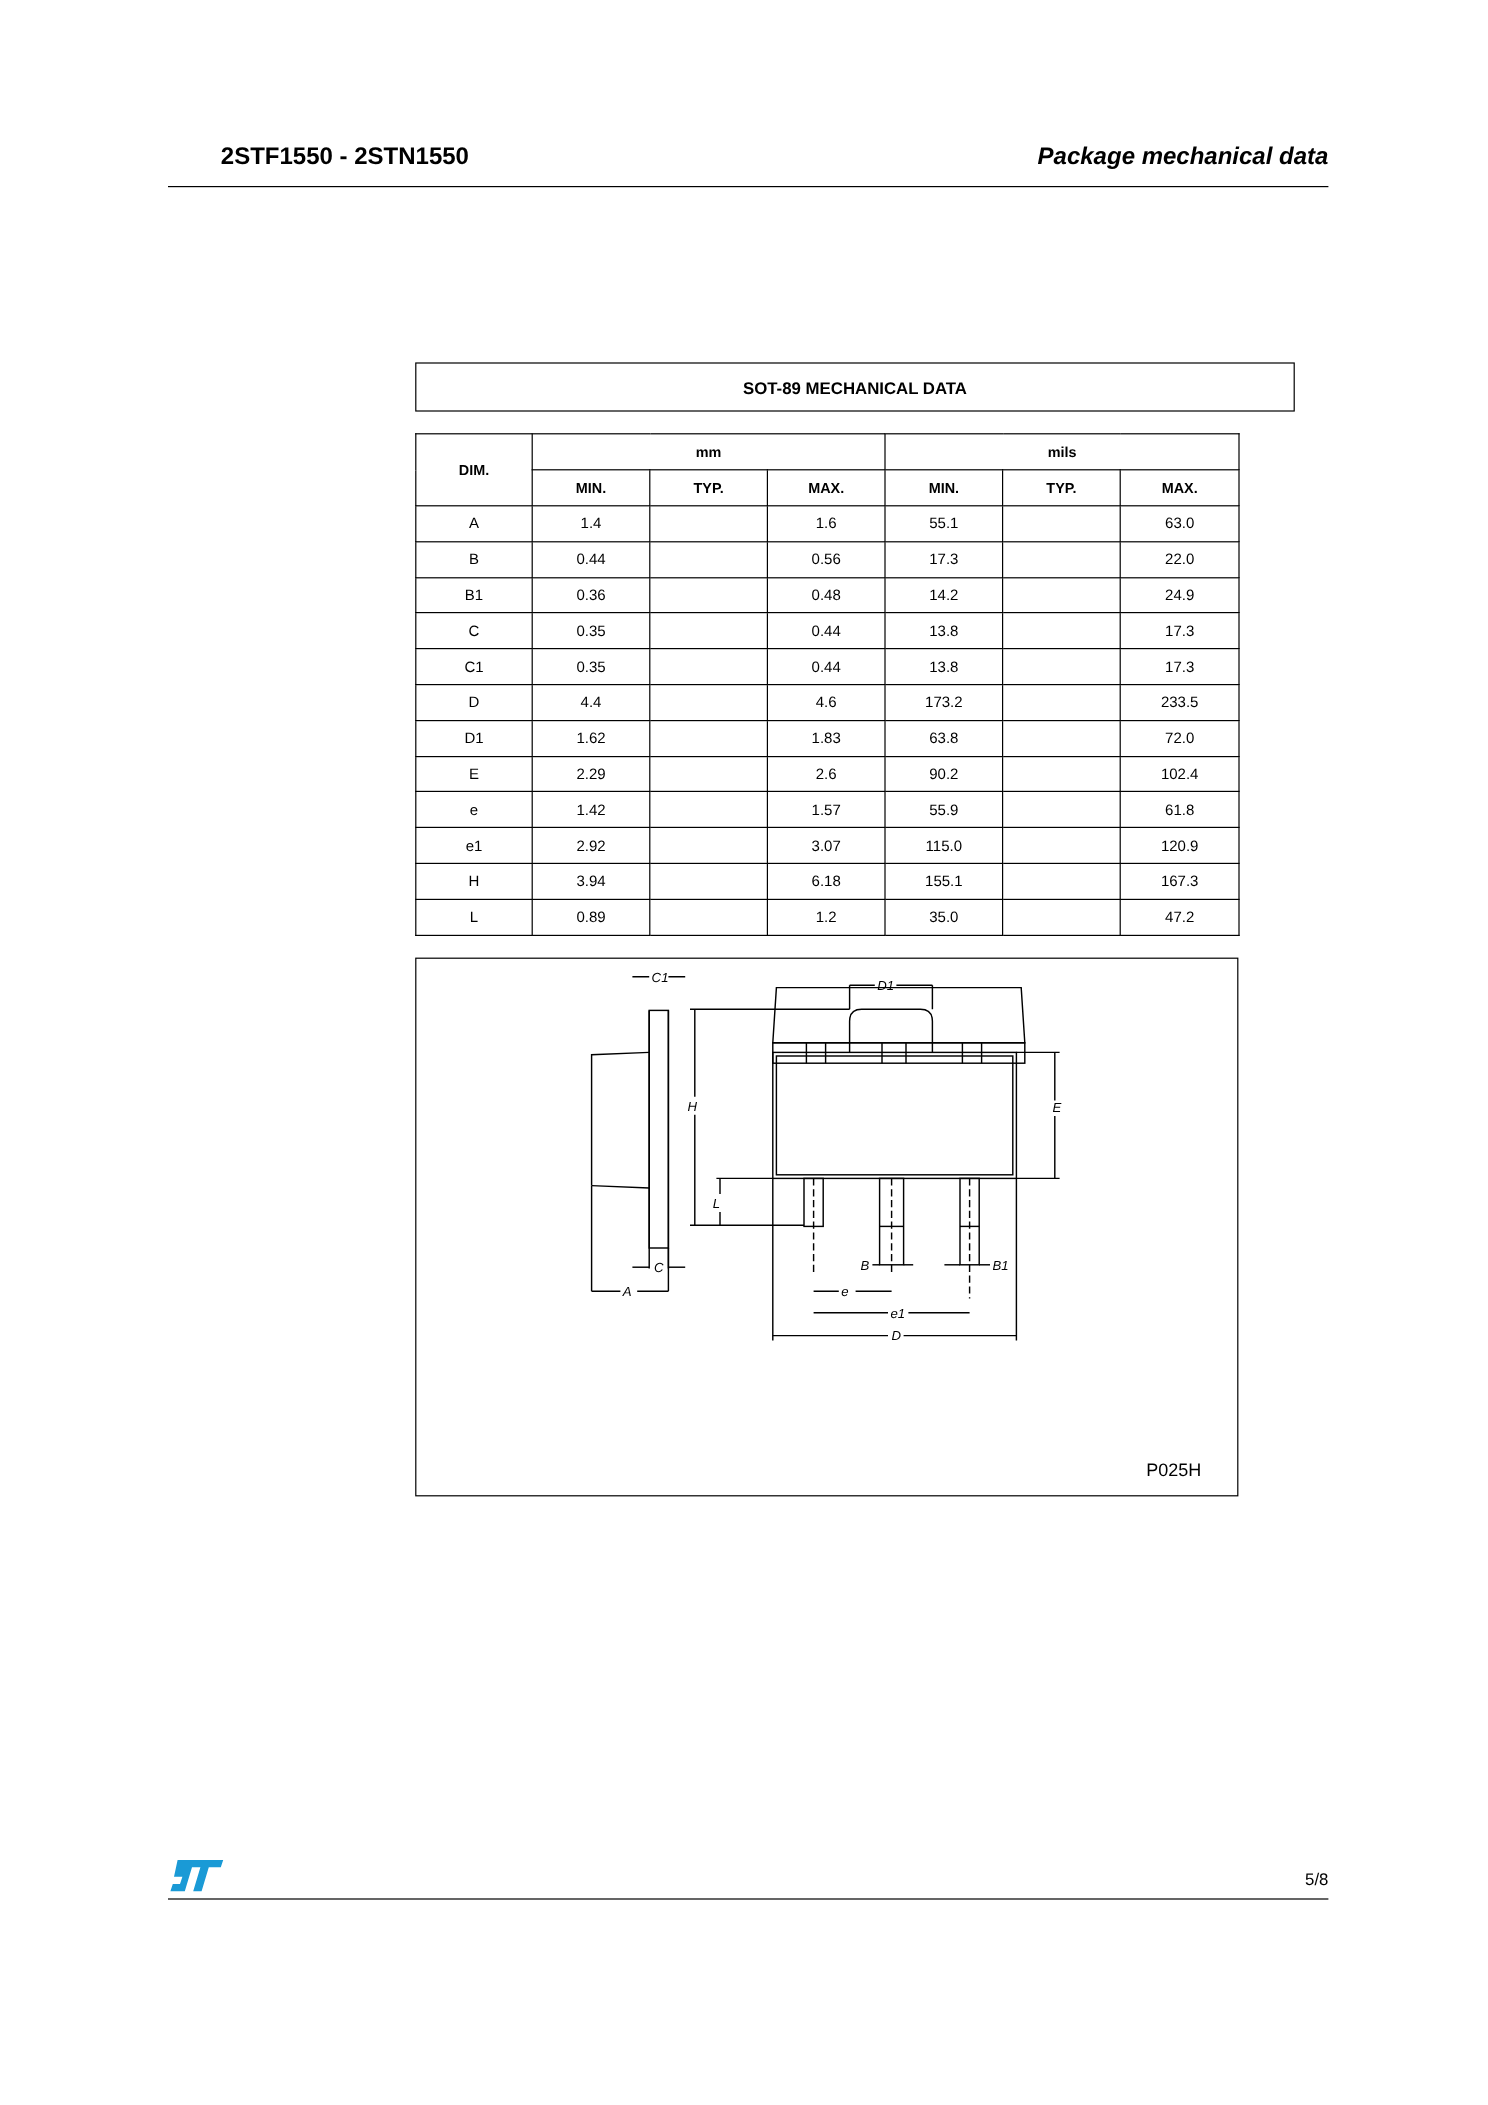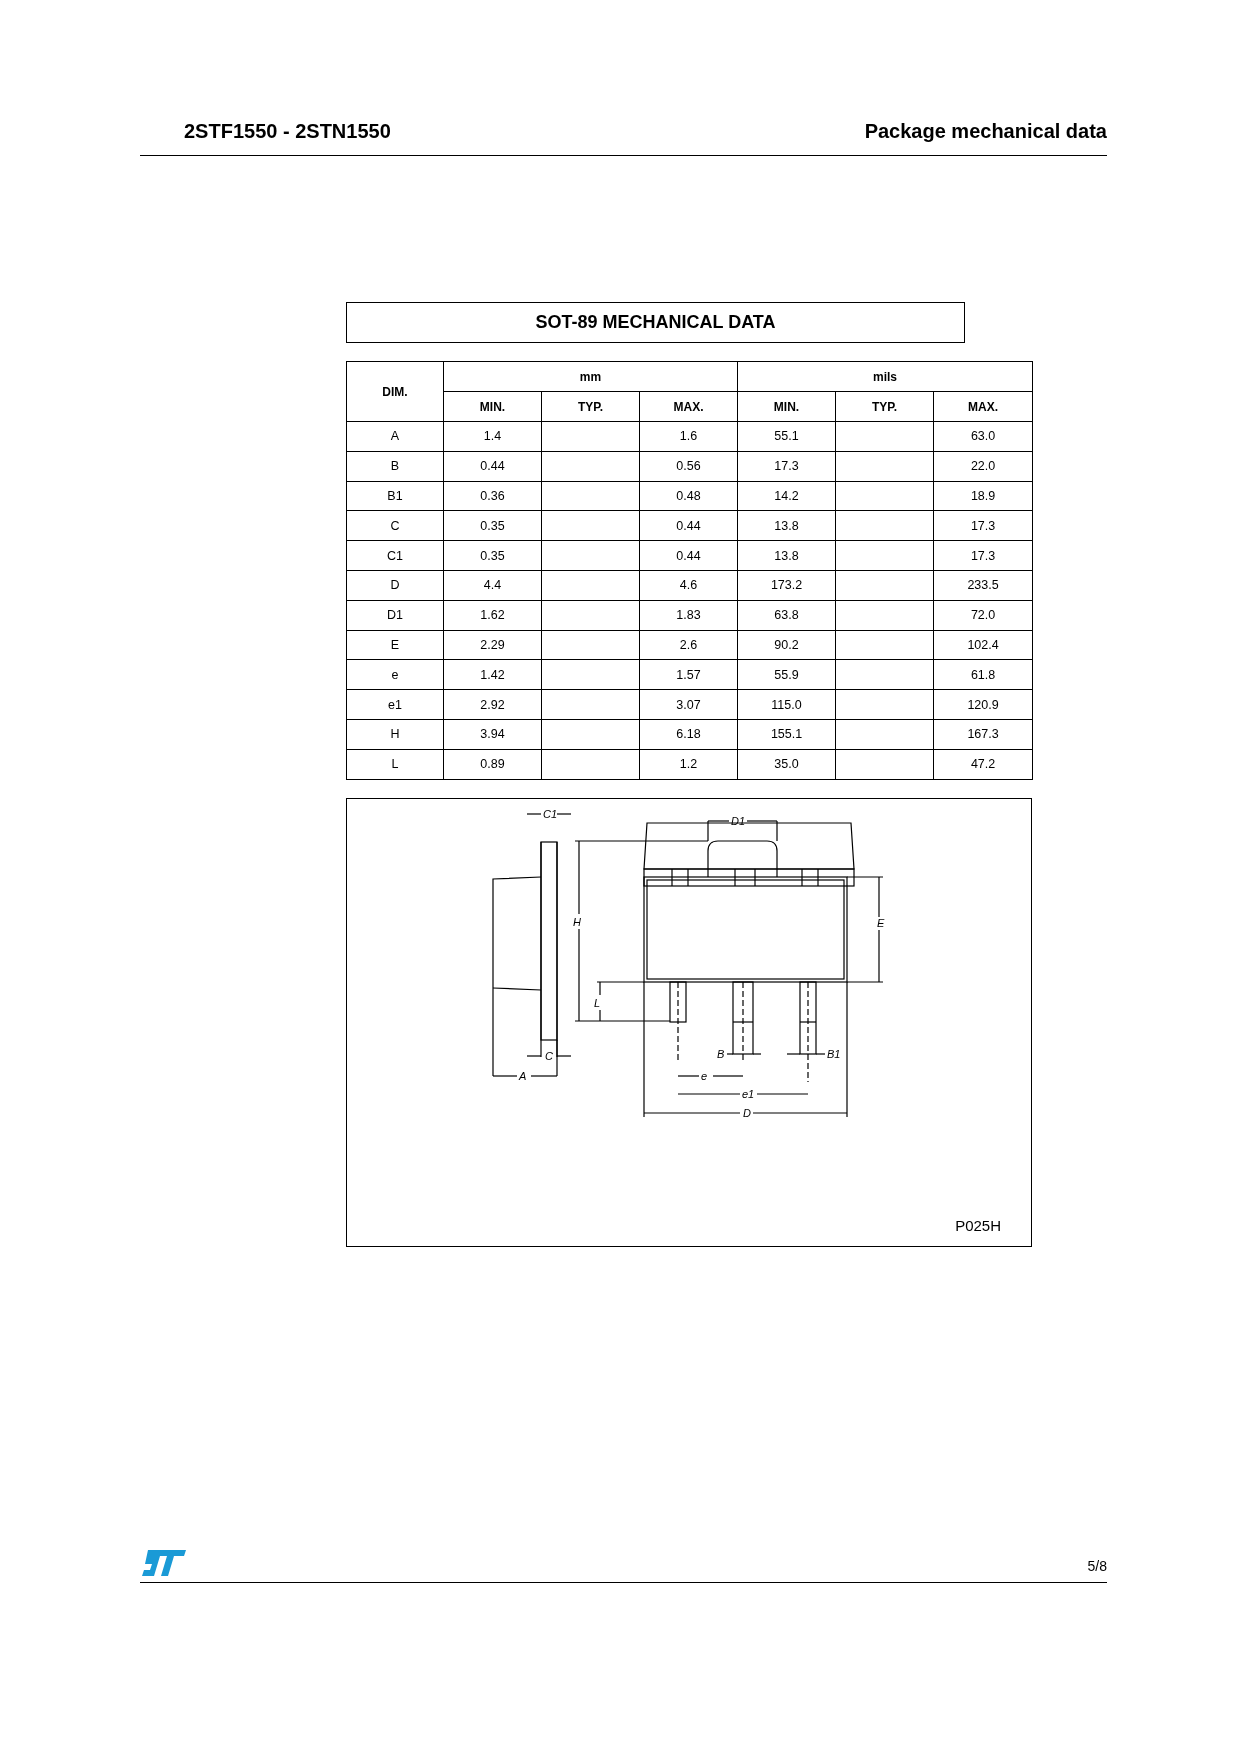--- a/index.html
+++ b/index.html
@@ -1,20 +1,20 @@
 <!DOCTYPE html>
 <html><head>
 <meta charset="utf-8">
 <style>
   html, body { margin: 0; padding: 0; background: #ffffff; }
   body { width: 1240px; height: 1754px; position: relative; font-family: "Liberation Sans", sans-serif; color: #000; overflow: hidden; }
   .hdr-left { position: absolute; left: 140px; top: 120px; font-size: 20px; font-weight: bold; margin-left: 44px; }
-  .hdr-right { position: absolute; right: 133px; top: 120px; font-size: 20px; font-weight: bold; }
+  .hdr-right { position: absolute; right: 133px; top: 120px; font-size: 20px; font-weight: bold; font-style: italic; }
   .hdr-rule { position: absolute; left: 140px; width: 967px; top: 155px; height: 0; border-top: 1.5px solid #000; }
-  .title-box { position: absolute; left: 346px; top: 302px; width: 619px; height: 41px; border: 1.3px solid #000; box-sizing: border-box; display: flex; align-items: center; justify-content: center; font-size: 18px; font-weight: bold; }
+  .title-box { position: absolute; left: 346px; top: 302px; width: 733px; height: 41px; border: 1.3px solid #000; box-sizing: border-box; display: flex; align-items: center; justify-content: center; font-size: 14px; font-weight: bold; }
   table.mech { position: absolute; left: 346px; top: 361px; width: 686px; border-collapse: collapse; table-layout: fixed; font-size: 12.5px; }
   table.mech th, table.mech td { border: 1.3px solid #000; text-align: center; padding: 0; height: 28.8px; }
   table.mech th { font-weight: bold; font-size: 12px; }
   table.mech th.top { height: 29px; }
   table.mech th.sub { height: 29px; margin-top: 26px; }
   .drawing-box { position: absolute; left: 346px; top: 798px; width: 686px; height: 449px; border: 1.3px solid #000; box-sizing: border-box; }
   .drawing-box svg { position: absolute; left: 0; top: 0; }
   .code { position: absolute; right: 30px; bottom: 12px; font-size: 15px; margin-left: 32px; }
   .logo { position: absolute; left: 140px; top: 1548px; width: 48px; height: 30px; }
   .page-num { position: absolute; right: 133px; top: 1558px; font-size: 14px; }
@@ -73,21 +73,21 @@
         <td></td>
         <td>22.0</td>
       </tr>
       <tr>
         <td>B1</td>
         <td>0.36</td>
         <td></td>
         <td>0.48</td>
         <td>14.2</td>
         <td></td>
-        <td>18.9</td>
+        <td>24.9</td>
       </tr>
       <tr>
         <td>C</td>
         <td>0.35</td>
         <td></td>
         <td>0.44</td>
         <td>13.8</td>
         <td></td>
         <td>17.3</td>
       </tr>

